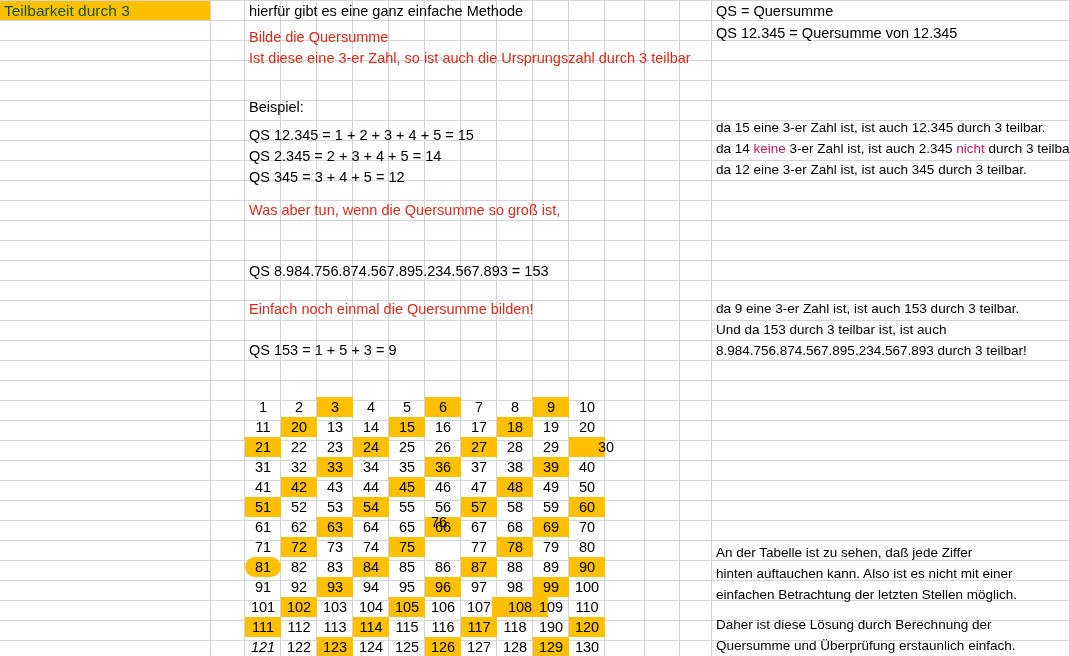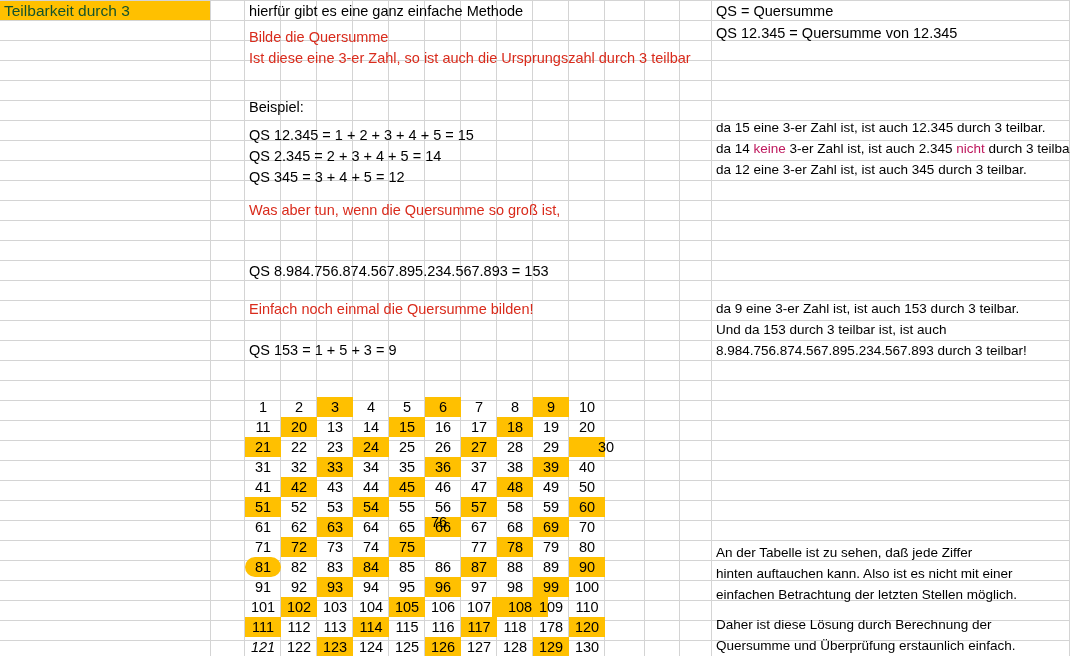--- a/index.html
+++ b/index.html
@@ -283,21 +283,21 @@
       <div class="num" style="left: 533px; top: 597px; width: 36px;">109</div>
       <div class="num" style="left: 569px; top: 597px; width: 36px;">110</div>
       <div class="num hl" style="left: 245px; top: 617px; width: 36px;">111</div>
       <div class="num" style="left: 281px; top: 617px; width: 36px;">112</div>
       <div class="num" style="left: 317px; top: 617px; width: 36px;">113</div>
       <div class="num hl" style="left: 353px; top: 617px; width: 36px;">114</div>
       <div class="num" style="left: 389px; top: 617px; width: 36px;">115</div>
       <div class="num" style="left: 425px; top: 617px; width: 36px;">116</div>
       <div class="num hl" style="left: 461px; top: 617px; width: 36px;">117</div>
       <div class="num" style="left: 497px; top: 617px; width: 36px;">118</div>
-      <div class="num" style="left: 533px; top: 617px; width: 36px;">178</div>
+      <div class="num" style="left: 533px; top: 617px; width: 36px;">190</div>
       <div class="num hl" style="left: 569px; top: 617px; width: 36px;">120</div>
       <div class="num" style="left: 245px; top: 637px; width: 36px; font-style: italic;">121</div>
       <div class="num" style="left: 281px; top: 637px; width: 36px;">122</div>
       <div class="num hl" style="left: 317px; top: 637px; width: 36px;">123</div>
       <div class="num" style="left: 353px; top: 637px; width: 36px;">124</div>
       <div class="num" style="left: 389px; top: 637px; width: 36px;">125</div>
       <div class="num hl" style="left: 425px; top: 637px; width: 36px;">126</div>
       <div class="num" style="left: 461px; top: 637px; width: 36px;">127</div>
       <div class="num" style="left: 497px; top: 637px; width: 36px;">128</div>
       <div class="num hl" style="left: 533px; top: 637px; width: 36px;">129</div>

